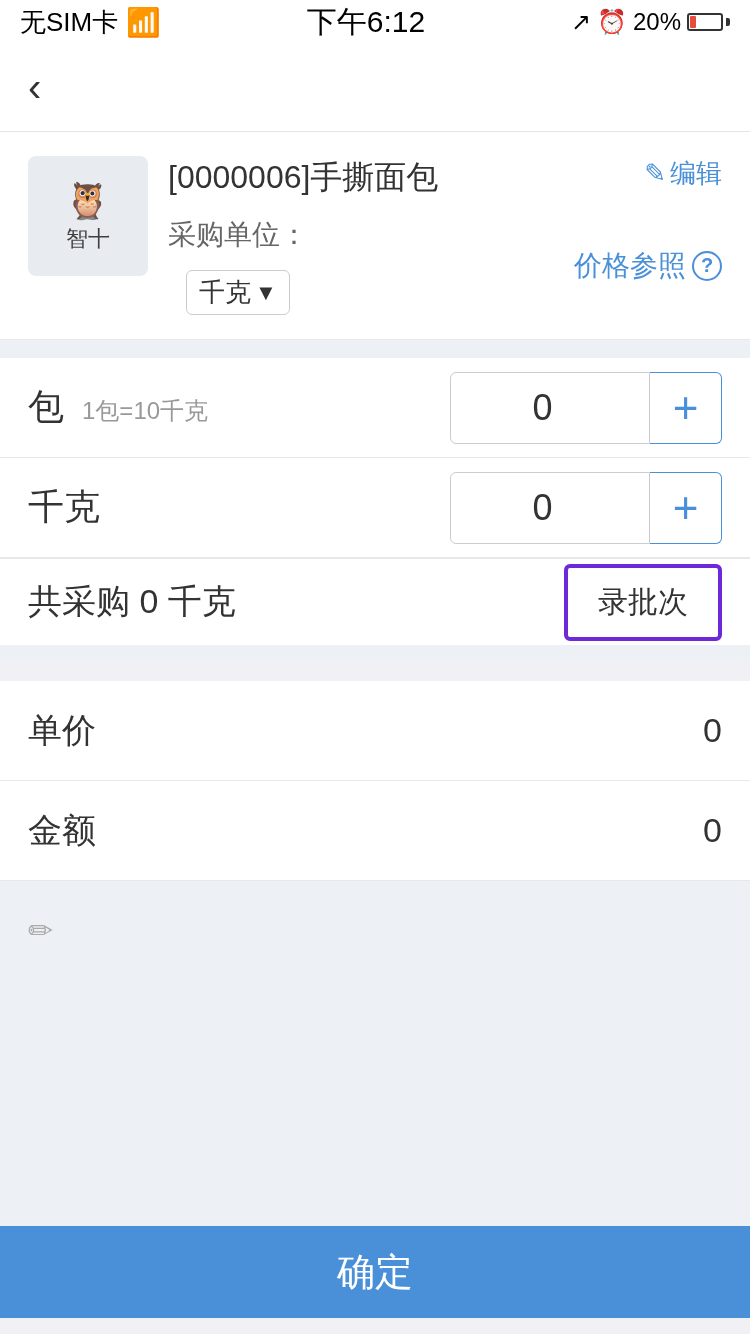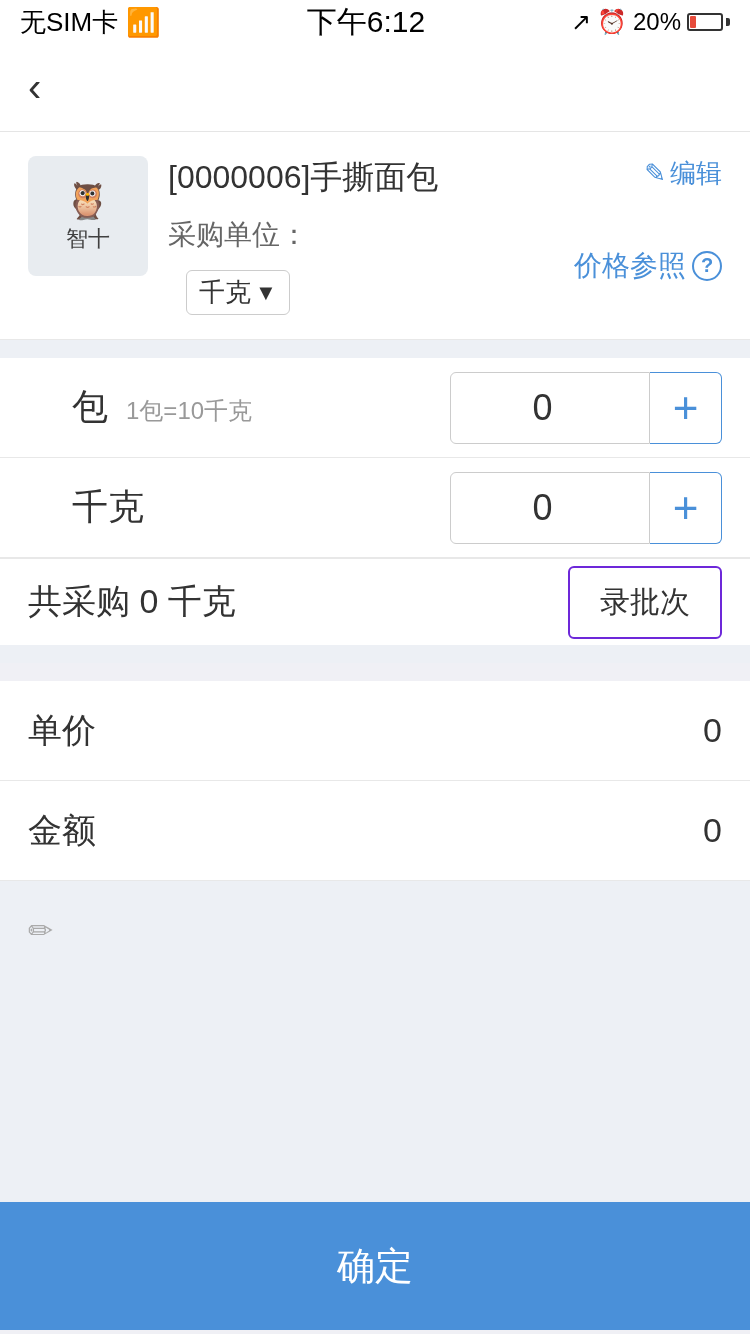--- a/index.html
+++ b/index.html
@@ -160,21 +160,20 @@
       display: flex;
       align-items: center;
       padding: 0 28px;
       height: 100px;
       border-bottom: 1px solid #e8e8e8;
     }
     .input-row-label {
       flex: 1;
       font-size: 36px;
       color: #333;
-      margin-left: 44px;
     }
     .input-row-sublabel {
       font-size: 24px;
       color: #999;
       margin-left: 8px;
     }
     .qty-input-wrap {
       display: flex;
       align-items: center;
       gap: 0;
@@ -213,21 +212,21 @@
       padding: 0 28px;
       height: 87px;
       background: #fff;
       border-top: 1px solid #e8e8e8;
     }
     .summary-text {
       font-size: 34px;
       color: #333;
     }
     .batch-btn {
-      border: 2px solid #6d28d9;
+      border: 4px solid #6d28d9;
       border-radius: 6px;
       padding: 14px 30px;
       font-size: 30px;
       color: #333;
       background: #fff;
       cursor: pointer;
     }
 
     
     .info-section {
@@ -272,24 +271,24 @@
 
     
     .content-area {
       min-height: 300px;
       background: #edf0f5;
     }
 
     
     .bottom-bar {
       position: fixed;
-      bottom: 4px;
+      bottom: 16px;
       left: 0;
       width: 750px;
-      height: 128px;
+      height: 92px;
       background: #4a90d9;
       display: flex;
       align-items: center;
       justify-content: center;
       cursor: pointer;
     }
     .confirm-btn-text {
       font-size: 38px;
       color: #fff;
       font-weight: 400;

